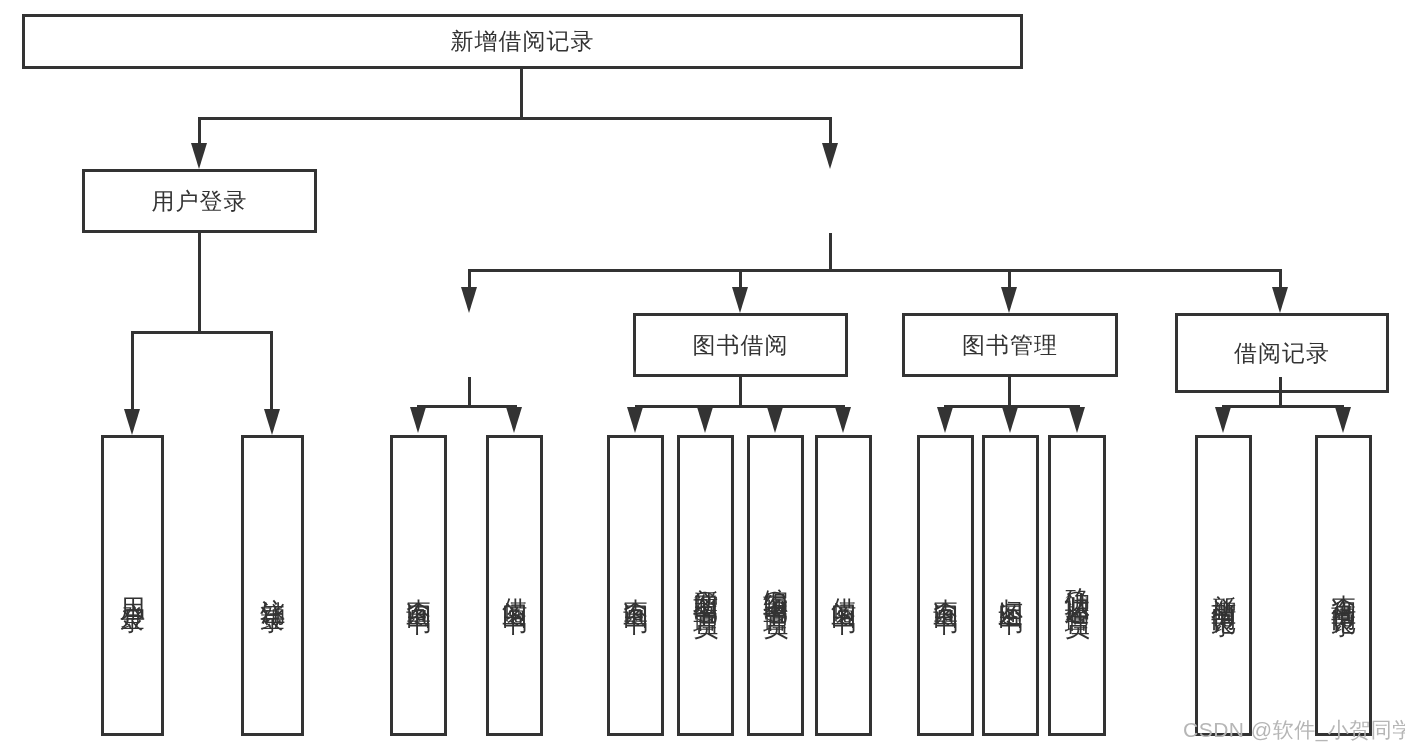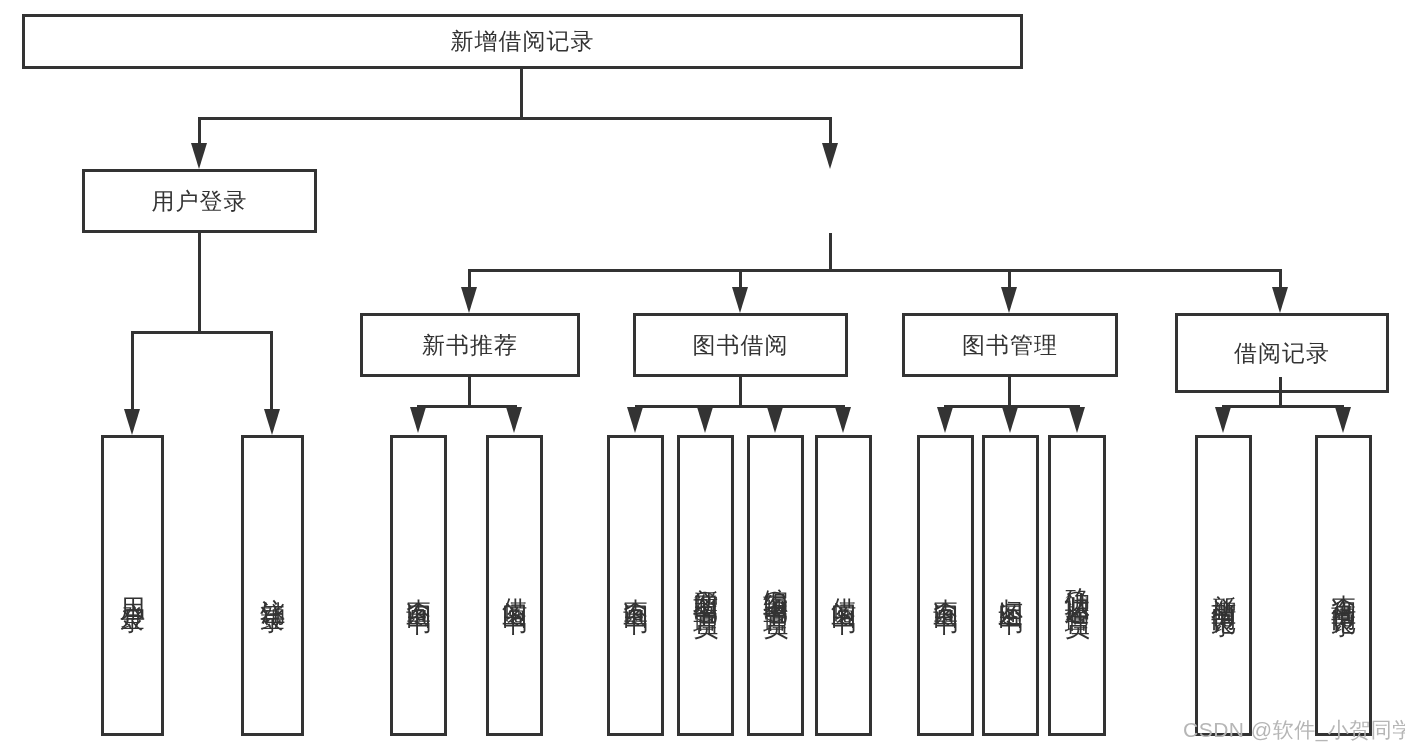--- a/index.html
+++ b/index.html
@@ -56,23 +56,20 @@
 <div id="stage">
 
   <div class="box root-box" style="left:22px; top:14px; width:1001px; height:55px;">
     <span>新增借阅记录</span>
   </div>
 
   <div class="box hbox" style="left:82px; top:169px; width:235px; height:64px;">
     <span>用户登录</span>
   </div>
 
-  <div class="box hbox" style="left:360px; top:313px; width:220px; height:64px;">
-    <span>新书推荐</span>
-  </div>
   <div class="box hbox" style="left:633px; top:313px; width:215px; height:64px;justify-content:center;">
     <span>图书借阅</span>
   </div>
   <div class="box hbox" style="left:902px; top:313px; width:216px; height:64px;">
     <span>图书管理</span>
   </div>
   <div class="box hbox" style="left:1175px; top:313px; width:214px; height:80px;">
     <span>借阅记录</span>
   </div>
 

